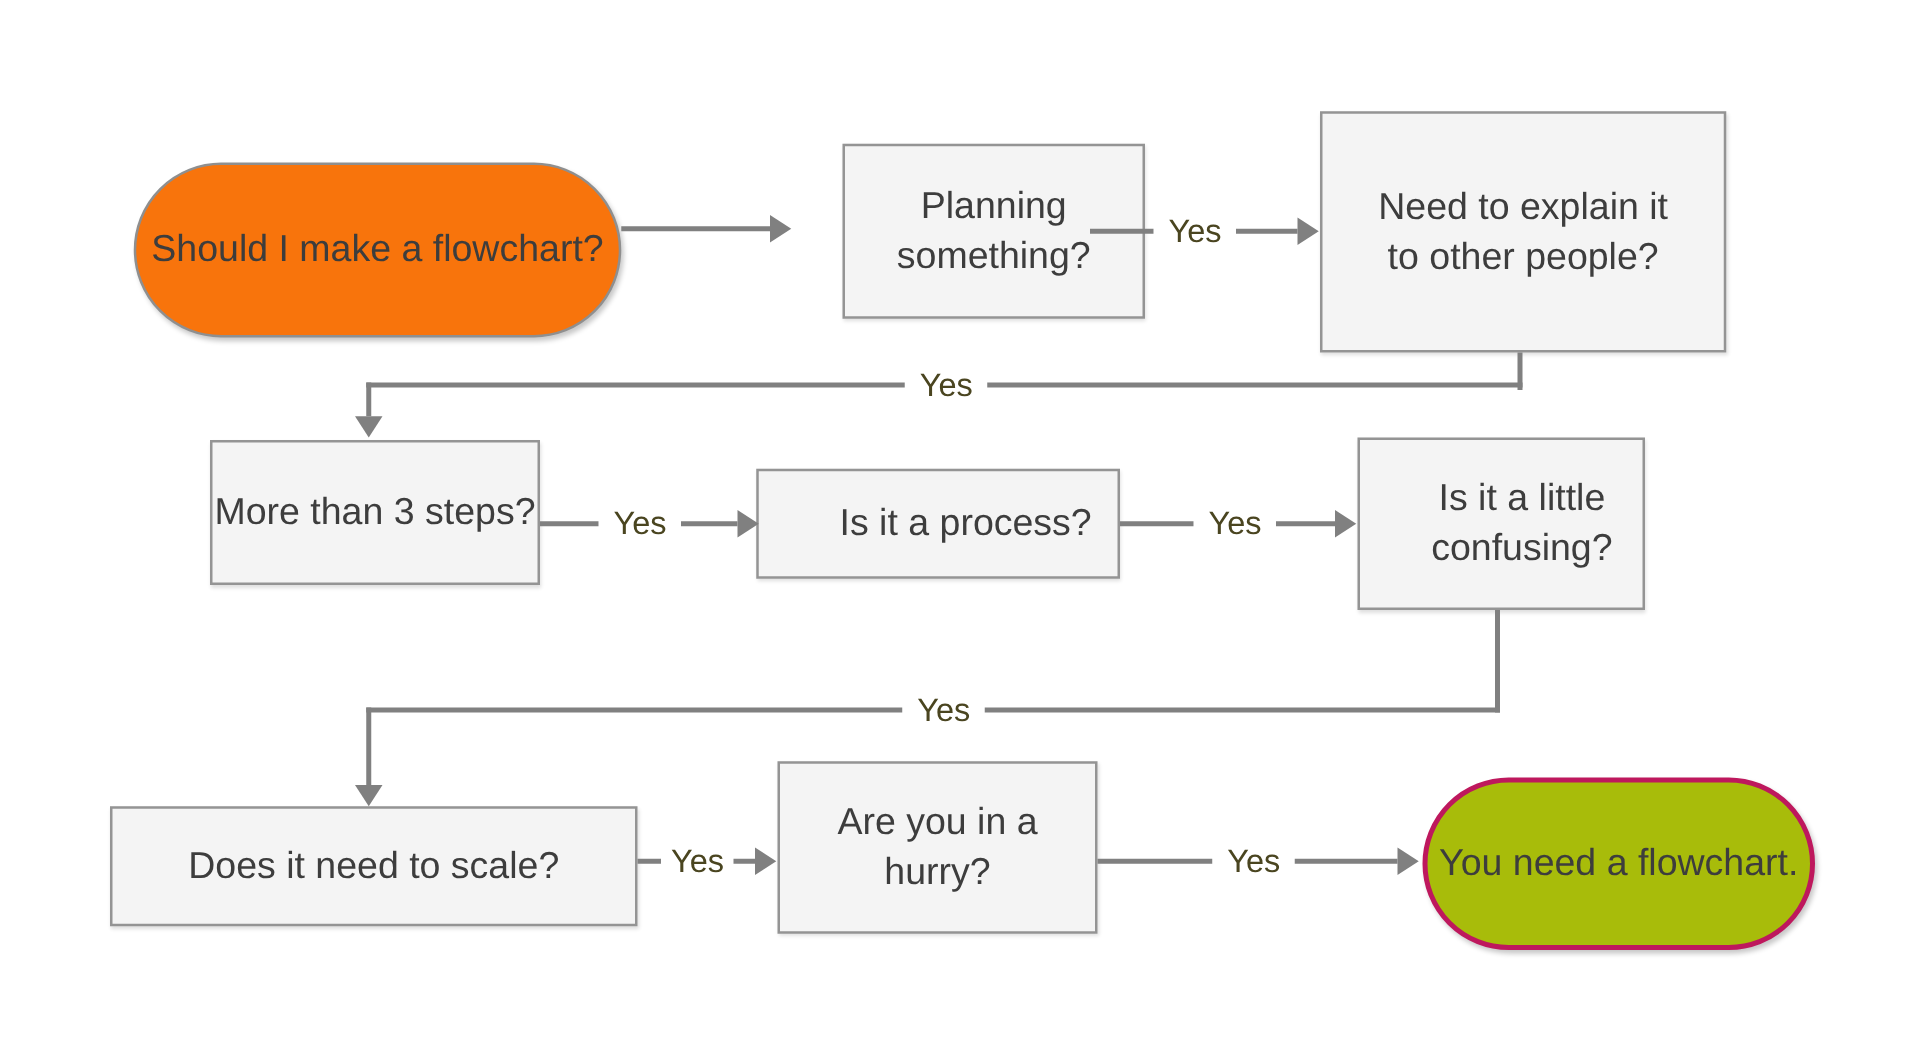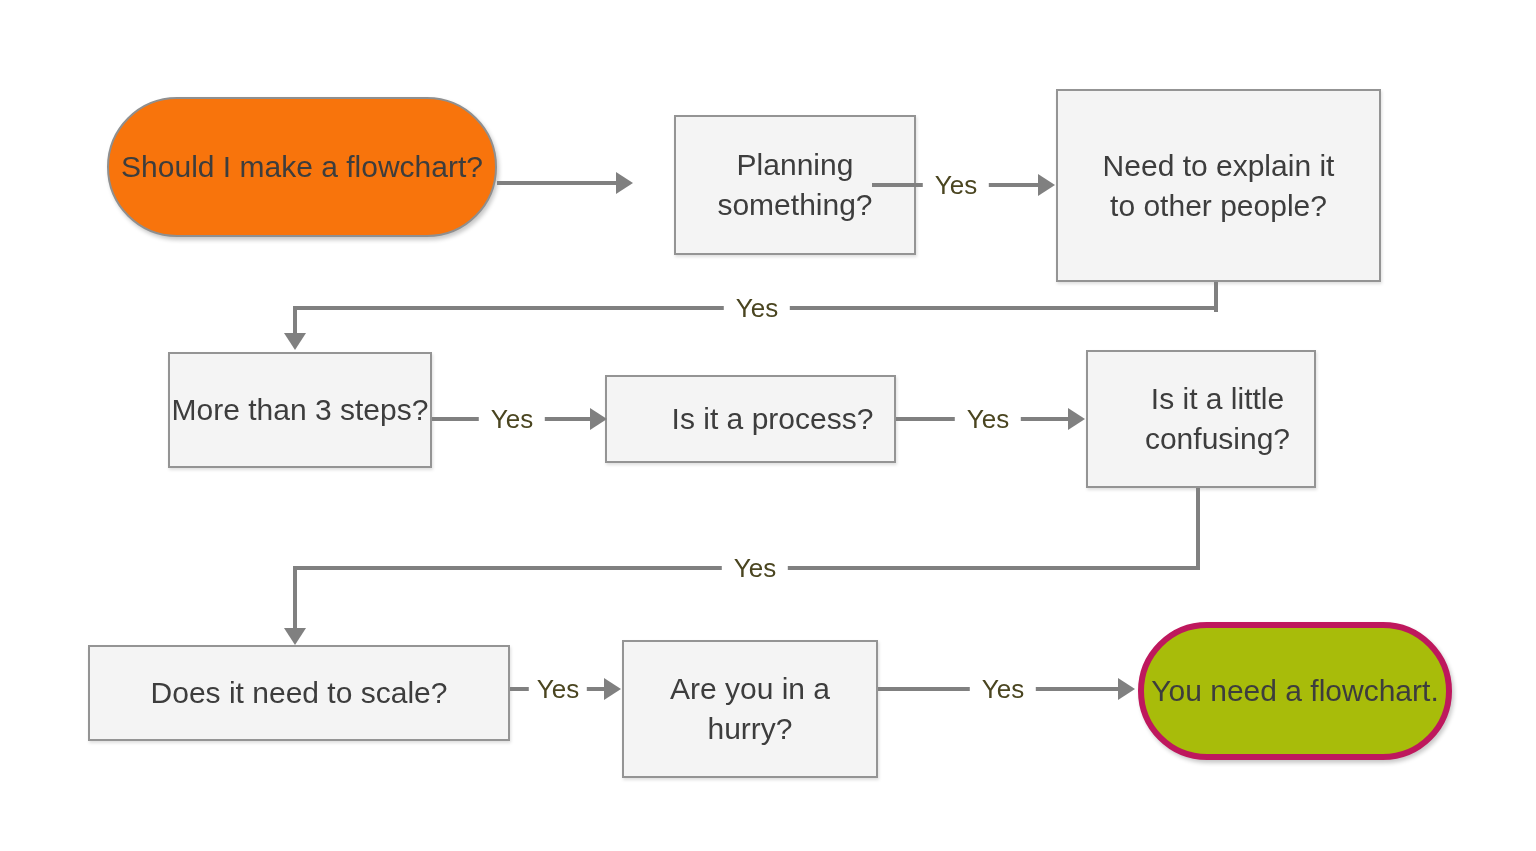--- a/index.html
+++ b/index.html
@@ -14,21 +14,21 @@
   }
   .rect{
     background:#f4f4f4;border:2px solid #949494;
     box-shadow:1px 2px 3px rgba(0,0,0,0.13);
   }
   .pill-start{
     background:#f8740c;border:2px solid #8f8f8f;border-radius:70px;
     box-shadow:2px 3px 4px rgba(0,0,0,0.22);
   }
   .pill-end{
-    background:#a8bc0a;border:6px solid #be185d;border-radius:69px;
+    background:#a8bc0a;border:4px solid #be185d;border-radius:69px;
     box-shadow:2px 3px 4px rgba(0,0,0,0.22);
   }
   .hline,.vline{position:absolute;background:#808080;}
   .hline{height:4px;}
   .vline{width:4px;}
   .arrow-right{
     position:absolute;width:0;height:0;
     border-top:11px solid transparent;border-bottom:11px solid transparent;
     border-left:17px solid #808080;
   }
@@ -44,21 +44,21 @@
   }
   .edge-label.tight{padding:0 8px;}
   .inner{display:block;}
   .w235{max-width:235px;}
 </style>
 </head>
 <body>
 
 <div class="canvas">
 
-  <div class="node pill-start" style="left:107px;top:97px;width:390px;height:140px;">
+  <div class="node pill-start" style="left:107px;top:130px;width:390px;height:140px;">
     <span class="inner">Should I make a flowchart?</span>
   </div>
 
   <div class="node rect" style="left:630px;top:115px;width:242px;height:140px;margin-left:44px;">
     <span class="inner">Planning something?</span>
   </div>
 
   <div class="node rect" style="left:1056px;top:89px;width:325px;height:193px;">
     <span class="inner w235">Need to explain it to other people?</span>
   </div>
@@ -72,21 +72,21 @@
   </div>
 
   <div class="node rect" style="left:1086px;top:350px;width:230px;height:138px;padding-left:33px;">
     <span class="inner">Is it a little confusing?</span>
   </div>
 
   <div class="node rect" style="left:88px;top:645px;width:422px;height:96px;">
     <span class="inner">Does it need to scale?</span>
   </div>
 
-  <div class="node rect" style="left:622px;top:640px;width:256px;height:138px;">
+  <div class="node rect" style="left:622px;top:609px;width:256px;height:138px;">
     <span class="inner">Are you in a hurry?</span>
   </div>
 
   <div class="node pill-end" style="left:1138px;top:622px;width:314px;height:138px;">
     <span class="inner">You need a flowchart.</span>
   </div>
 
   <div class="hline" style="left:497px;top:181px;width:119px;"></div>
   <div class="arrow-right" style="left:616px;top:172px;"></div>
 

